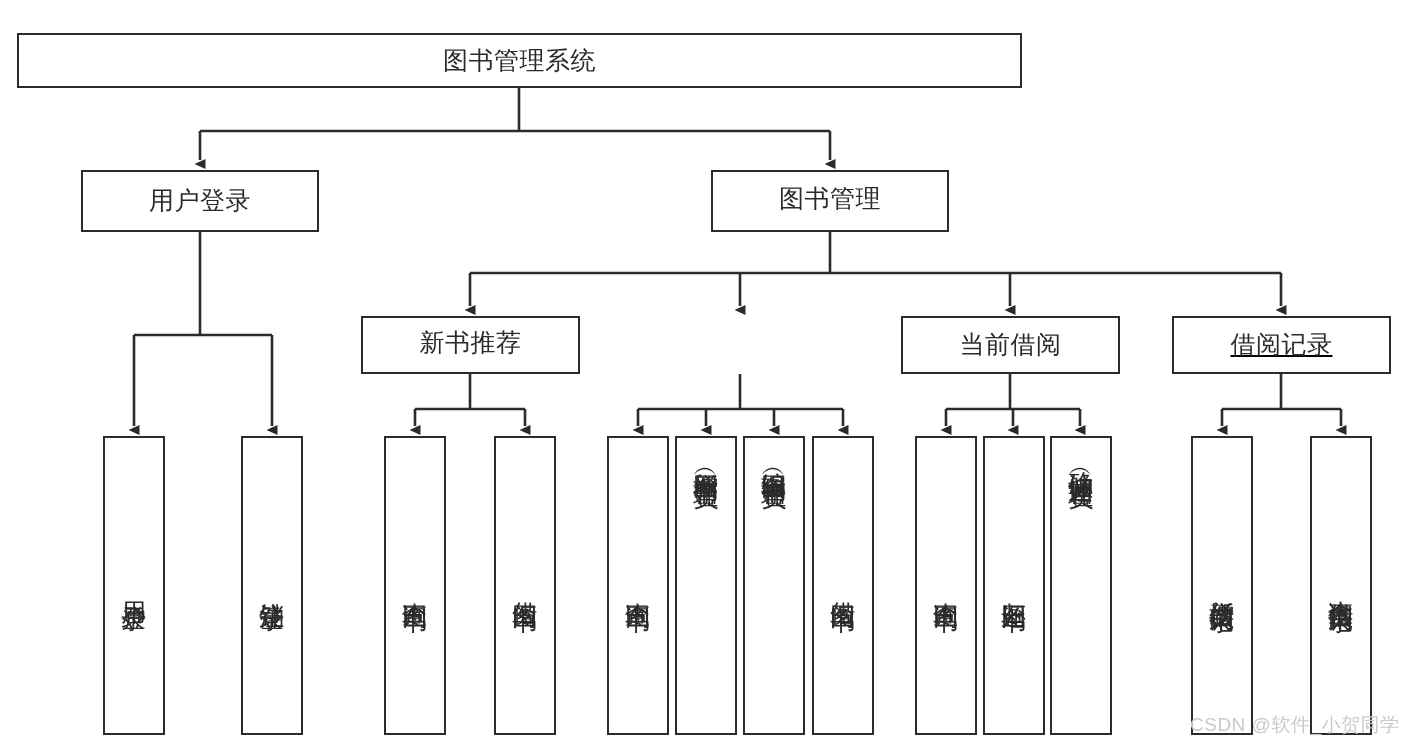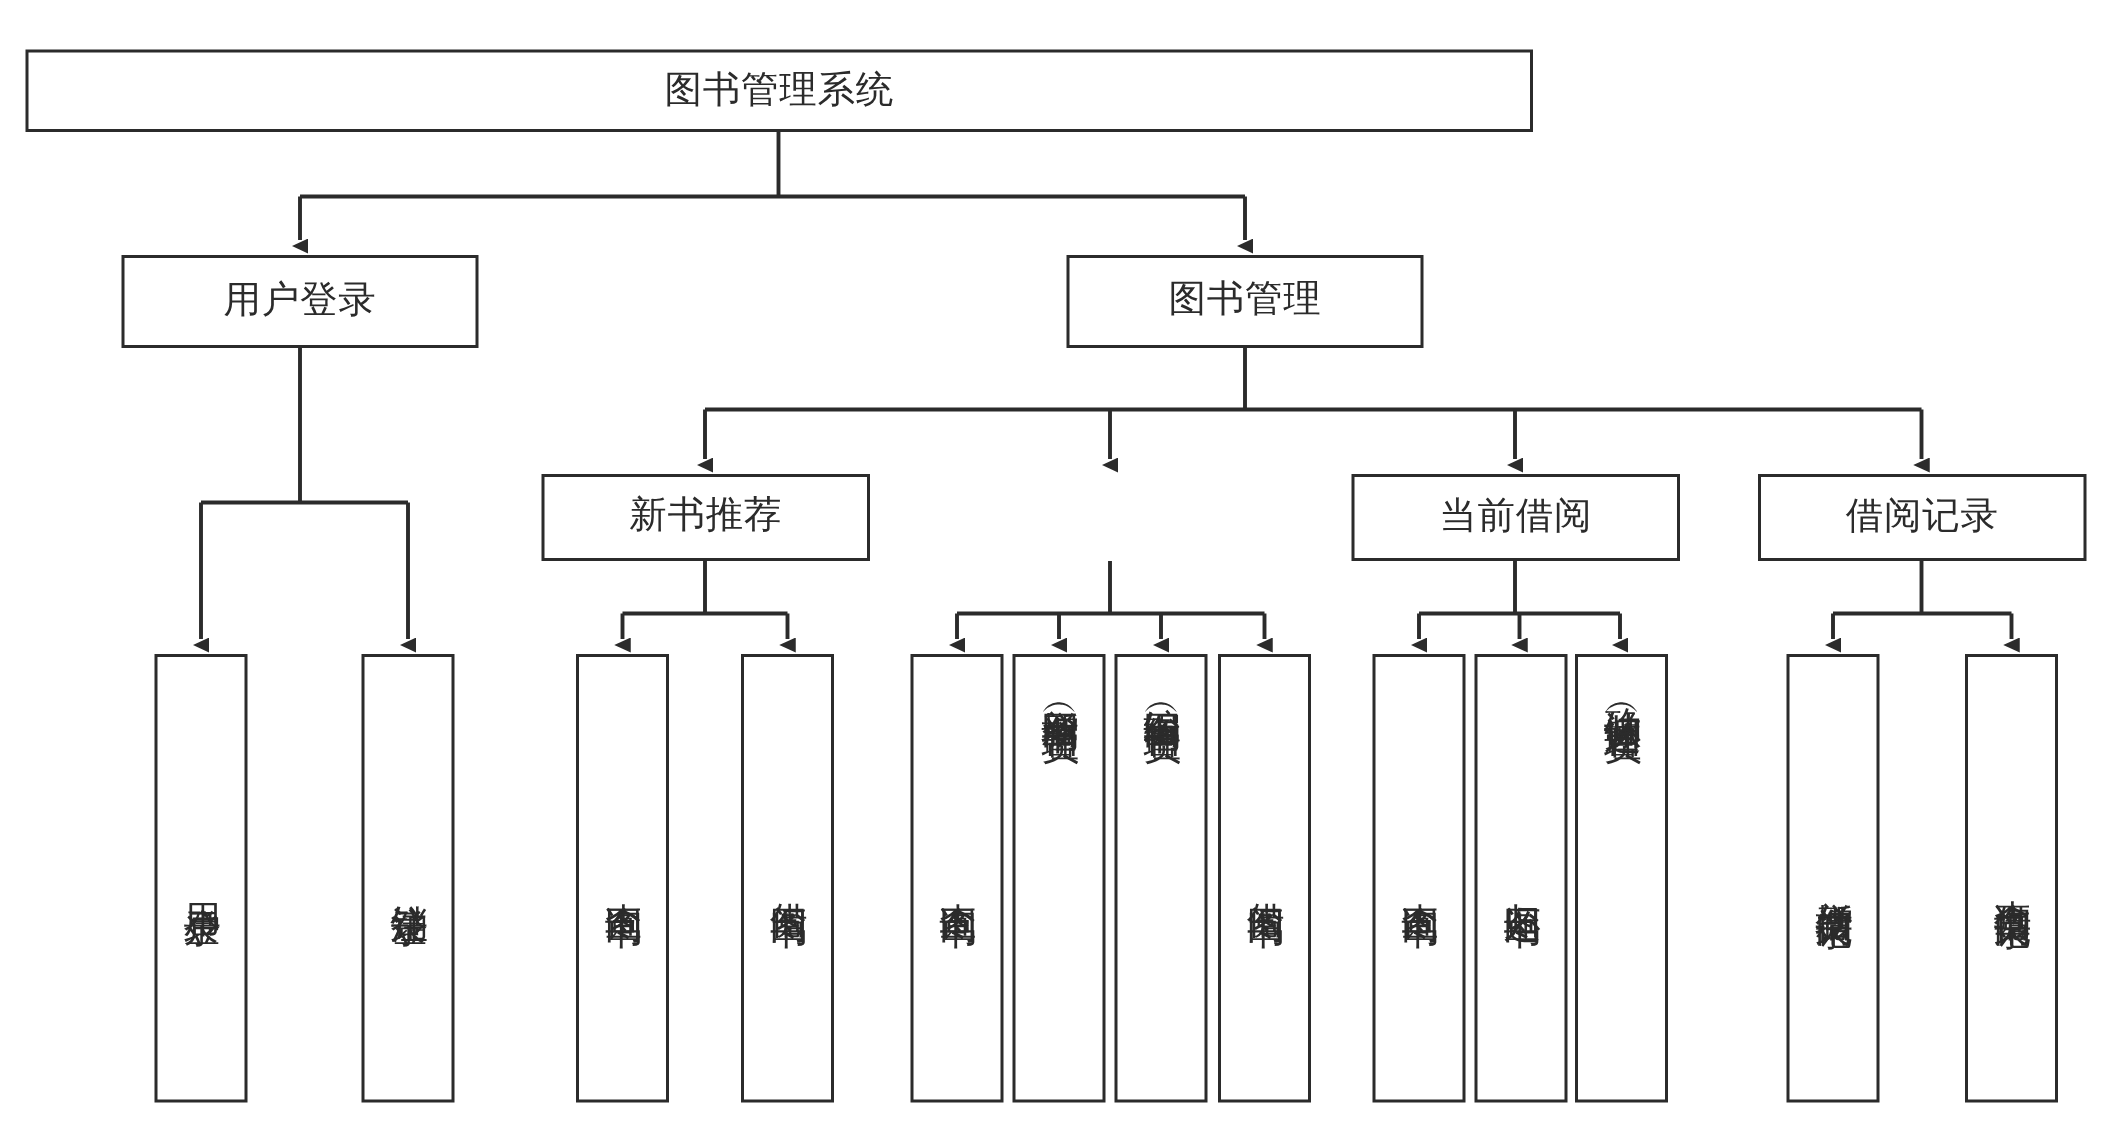--- a/index.html
+++ b/index.html
@@ -146,21 +146,21 @@
 
   <div class="node horiz" style="left:361px; top:316px; width:219px; height:58px;font-family:Liberation Mono, monospace;">
     <span class="node-label">新书推荐</span>
   </div>
 
 
   <div class="node horiz" style="left:901px; top:316px; width:219px; height:58px;">
     <span class="node-label">当前借阅</span>
   </div>
 
-  <div class="node horiz" style="left:1172px; top:316px; width:219px; height:58px;">
+  <div class="node horiz" style="left:1172px; top:316px; width:219px; height:58px;text-decoration:underline;">
     <span class="node-label">借阅记录</span>
   </div>
 
   <div class="node vert center-text" style="left:103px; top:436px; width:62px; height:299px;">
     <span class="node-label">用户登录</span>
   </div>
 
   <div class="node vert center-text" style="left:241px; top:436px; width:62px; height:299px;">
     <span class="node-label">注销登录</span>
   </div>
@@ -202,14 +202,15 @@
   </div>
 
   <div class="node vert center-text" style="left:1191px; top:436px; width:62px; height:299px;">
     <span class="node-label">新增借阅记录</span>
   </div>
 
   <div class="node vert center-text" style="left:1310px; top:436px; width:62px; height:299px;">
     <span class="node-label">查询借阅记录</span>
   </div>
 
+  <div class="watermark" style="left:1190px; top:712px;">CSDN @软件_小贺同学</div>
 
 </div>
 
 </body></html>

